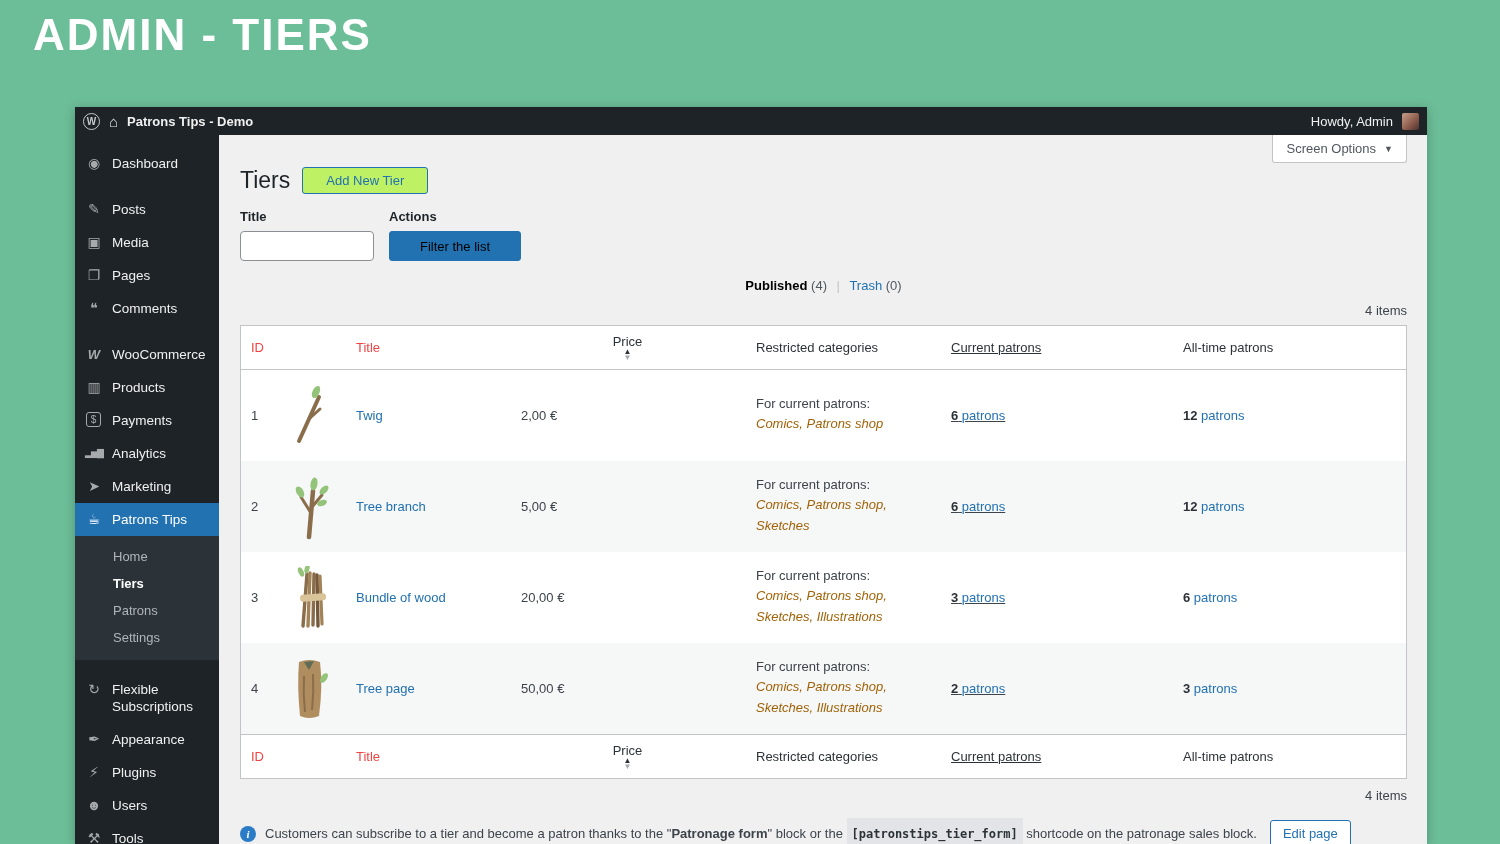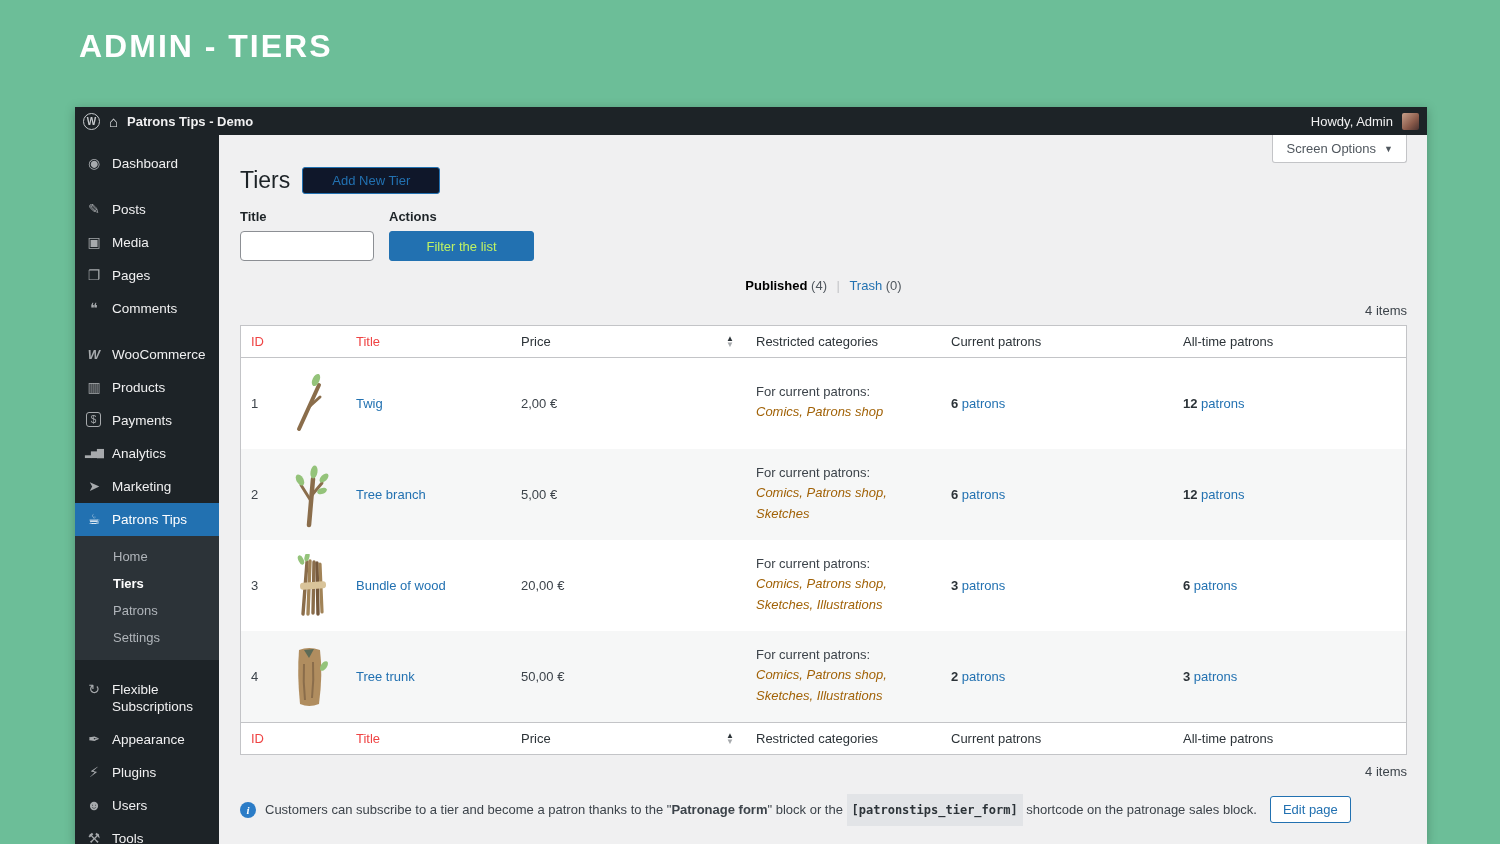--- a/index.html
+++ b/index.html
@@ -1,24 +1,23 @@
 <!DOCTYPE html>
 <html><head>
 <meta charset="utf-8">
 <style>
   * { margin:0; padding:0; box-sizing:border-box; }
   html,body { width:1500px; height:844px; overflow:hidden; }
   body { background:#6cbe98; font-family:"Liberation Sans","DejaVu Sans",sans-serif; font-size:13px; color:#3c434a; }
 
   
   .banner-title {
-    position:absolute; top:28px; left:33px;
-    font-size:32px; font-weight:800; letter-spacing:2px; color:#ffffff;
+    position:absolute; top:10px; left:33px;
+    font-size:44px; font-weight:800; letter-spacing:2px; color:#ffffff;
     text-transform:uppercase;
-    margin-left:46px;
   }
 
   
   .window {
     position:absolute; left:75px; top:107px; width:1352px; height:737px;
     background:#f0f0f1; box-shadow:0 2px 10px rgba(0,0,0,.25);
     display:flex; flex-direction:column; overflow:hidden;
   }
 
   
@@ -66,30 +65,30 @@
   .screen-options {
     position:absolute; top:0; right:20px; background:#fff;
     border:1px solid #c3c4c7; border-top:none; border-radius:0 0 3px 3px;
     padding:6px 13px; color:#50575e; font-size:13px; display:flex; align-items:center; gap:8px; cursor:pointer;
   }
   .screen-options .arrow { font-size:9px; color:#50575e; }
 
   .title-row { display:flex; align-items:center; gap:12px; margin-top:12px; }
   .page-title { font-size:23px; font-weight:400; color:#1d2327; font-family:"Liberation Sans",sans-serif; }
   .add-new-btn {
-    border:1px solid #2271b1; color:#2271b1; background:#0f172a; border-radius:3px;
-    padding:5px 29px; font-size:13px; cursor:pointer;
+    border:1px solid #2271b1; color:#2271b1; background:#bef264; border-radius:3px;
+    padding:5px 23px; font-size:13px; cursor:pointer;
   }
 
   .filter-row { display:flex; gap:15px; margin-top:15px; }
   .filter-group { display:flex; flex-direction:column; gap:7px; }
   .filter-label { font-weight:bold; color:#1d2327; font-size:13px; }
   .title-input { width:134px; height:30px; border:1px solid #8c8f94; border-radius:4px; background:#fff; padding:0 8px; font-size:13px; }
   .filter-btn {
-    width:145px; height:30px; background:#2271b1; border:1px solid #2271b1; color:#bef264;
+    width:132px; height:30px; background:#2271b1; border:1px solid #2271b1; color:#000000;
     border-radius:3px; font-size:13px; cursor:pointer;
   }
 
   .subsubsub { margin-top:17px; font-size:13px;text-align:center; }
   .subsubsub .published { font-weight:bold; color:#000; cursor:pointer; }
   .subsubsub .count { color:#50575e; }
   .subsubsub .sep { color:#c3c4c7; margin:0 6px; }
   .subsubsub .trash { color:#2271b1; cursor:pointer; }
 
   .tablenav { text-align:right; color:#3c434a; font-size:13px; }
@@ -104,23 +103,23 @@
   .th { padding:8px 8px; font-size:13px; color:#2c3338; }
   .th.sortable { color:#ef4444; cursor:pointer; }
   .trow { display:flex; align-items:center; min-height:91px; }
   .trow:nth-child(odd) { background:#f6f7f7; }
   .td { padding:10px 8px; font-size:13px; }
 
   .col-id { width:40px; padding-left:10px; }
   .col-thumb { width:67px; }
   .col-title { width:165px; }
   .col-price { width:235px; }
-  .col-price.head { display:flex; justify-content:space-between; align-items:center; padding-right:14px; }
+  .col-price.head { display:flex; justify-content:space-between; align-items:center; padding-right:14px;flex-direction:column; }
   .col-restricted { width:195px; }
-  .col-current { width:232px; }
+  .col-current { width:232px;text-decoration:underline; }
   .col-alltime { flex:1; }
 
   .sort-arrows { display:inline-flex; flex-direction:column; line-height:6px; font-size:8px; }
   .sort-arrows .up { color:#2c3338; }
   .sort-arrows .down { color:#a7aaad; }
 
   .row-title-link { color:#2271b1; text-decoration:none; cursor:pointer; }
   .restricted-heading { color:#3c434a; }
   .restricted-links { color:#a16207; font-style:italic; line-height:1.55; margin-top:3px; cursor:pointer; }
   .patron-link { cursor:pointer; }
@@ -359,21 +358,21 @@
           <span class="td col-id">4</span>
           <span class="td col-thumb">
             <svg class="thumb" width="42" height="66" viewBox="0 0 42 66">
               <path d="M10 6 Q8 30 11 60 Q20 64 30 60 Q34 30 31 6 Q20 2 10 6 Z" fill="#b08d5f"></path>
               <path d="M15 6 L20 14 L25 5 Z" fill="#5d6b57"></path>
               <path d="M15 20 Q14 38 16 56" stroke="#8a6d4b" stroke-width="2" fill="none"></path>
               <path d="M24 18 Q25 36 23 54" stroke="#8a6d4b" stroke-width="2" fill="none"></path>
               <ellipse cx="35" cy="22" rx="3" ry="5.5" fill="#94c37a" transform="rotate(35 35 22)"></ellipse>
             </svg>
           </span>
-          <span class="td col-title"><span class="row-title-link">Tree trunk</span></span>
+          <span class="td col-title"><span class="row-title-link">Tree page</span></span>
           <span class="td col-price">50,00 €</span>
           <span class="td col-restricted">
             <div class="restricted-heading">For current patrons:</div>
             <div class="restricted-links">Comics, Patrons shop, Sketches, Illustrations</div>
           </span>
           <span class="td col-current"><span class="patron-link"><span class="num">2</span> <span class="lbl">patrons</span></span></span>
           <span class="td col-alltime"><span class="patron-link"><span class="num">3</span> <span class="lbl">patrons</span></span></span>
         </div>
 
         <div class="tfoot">

